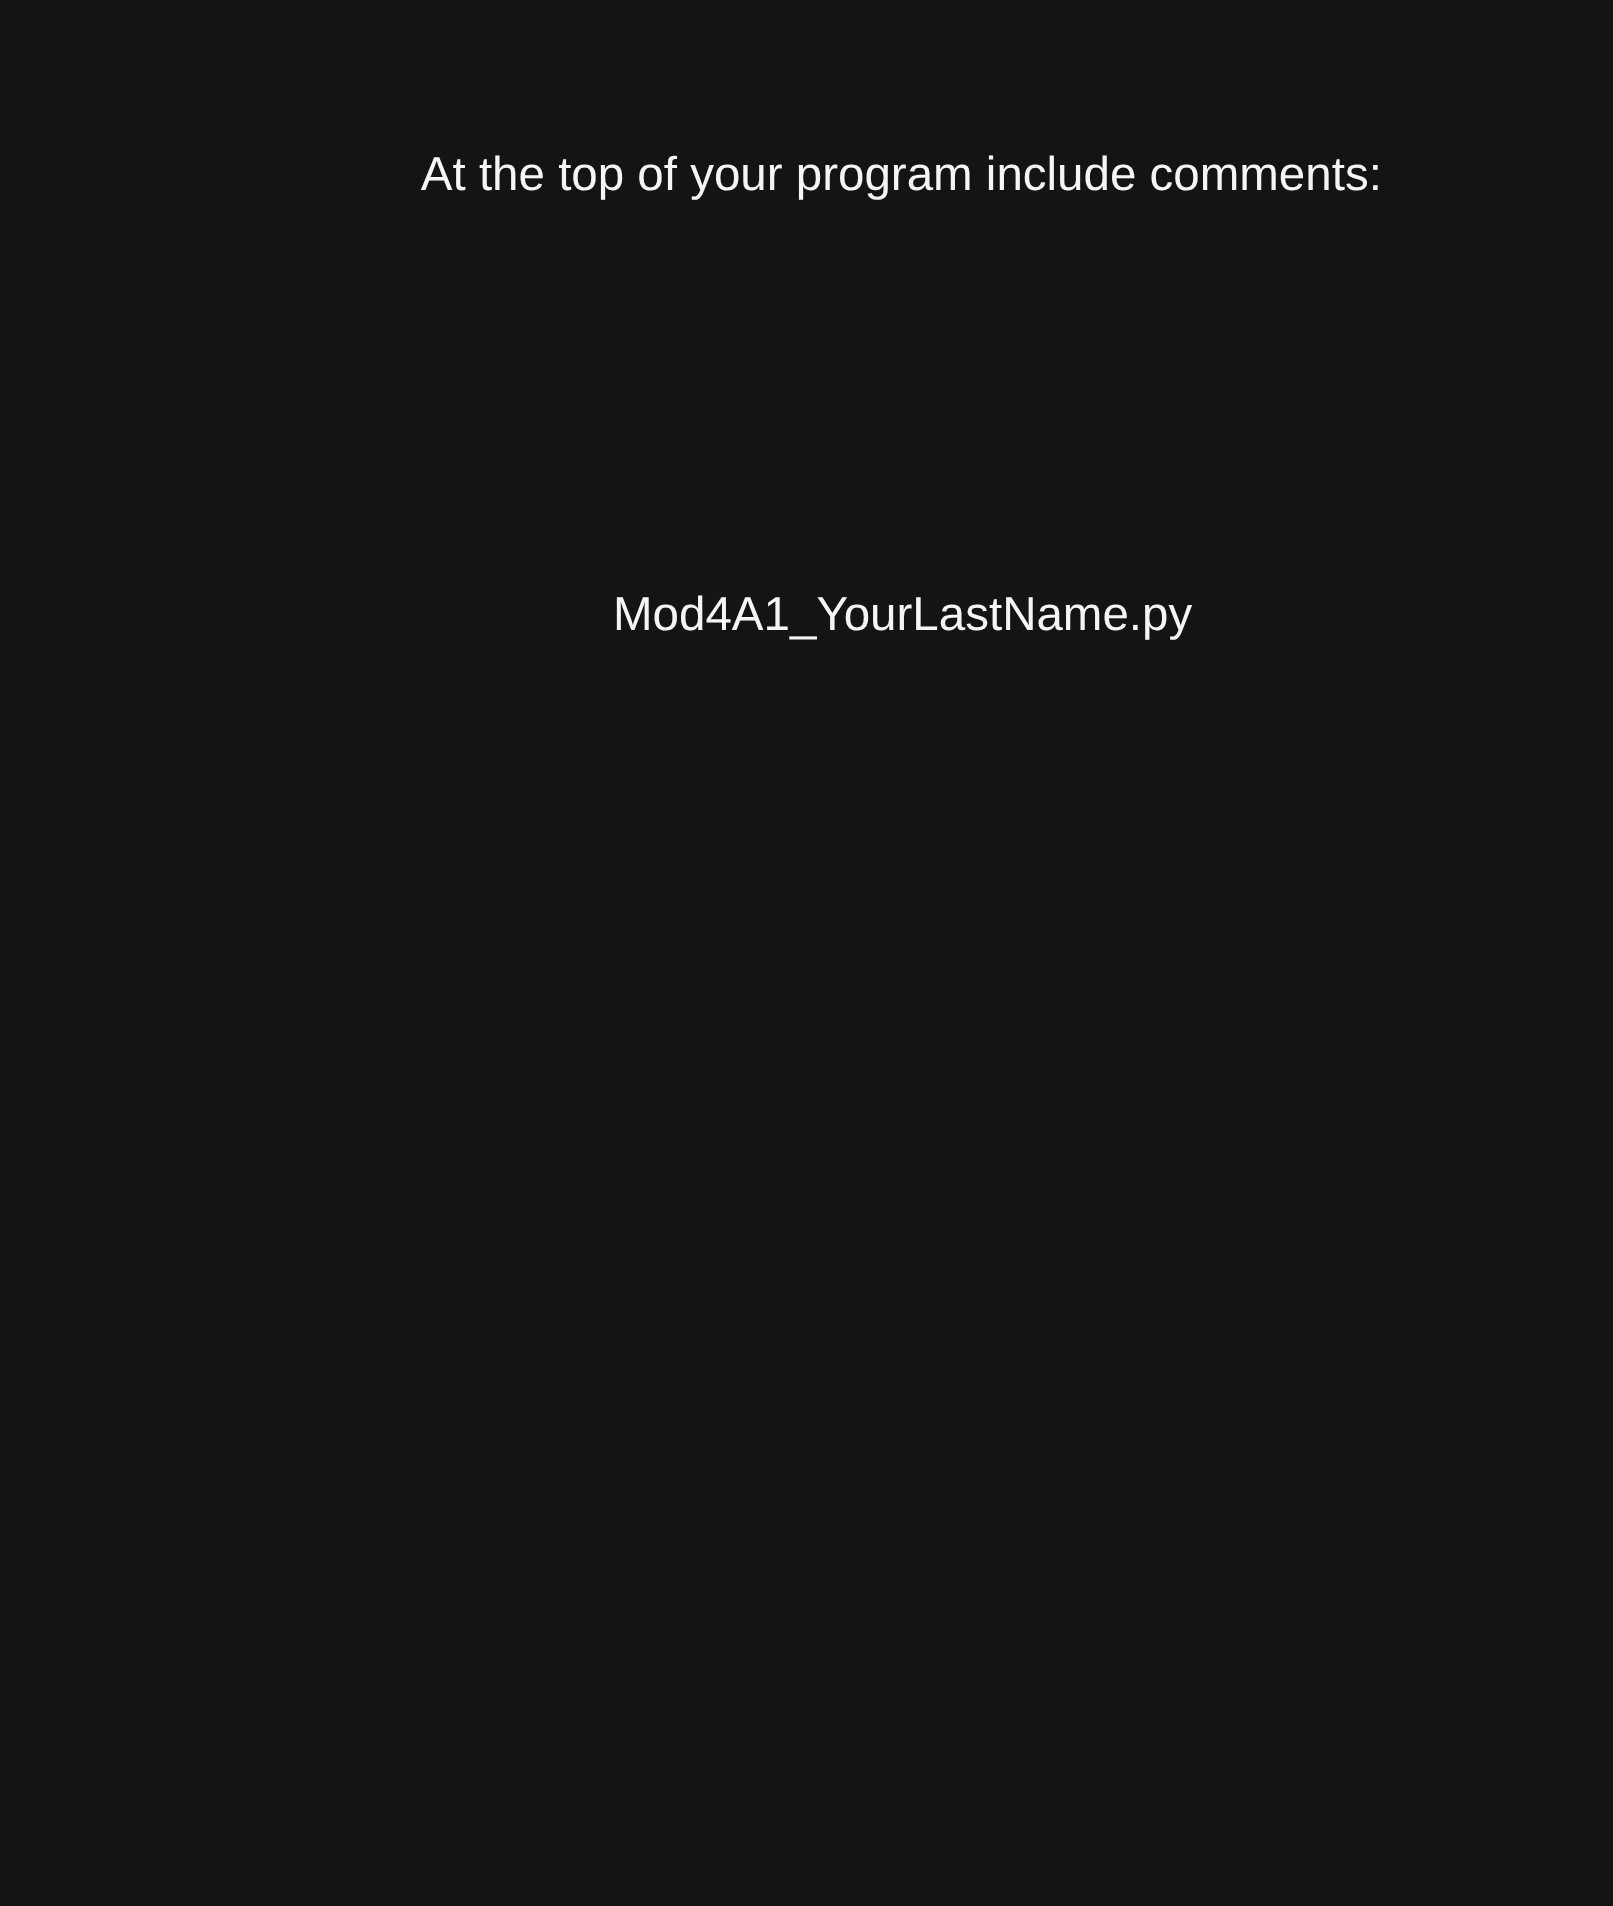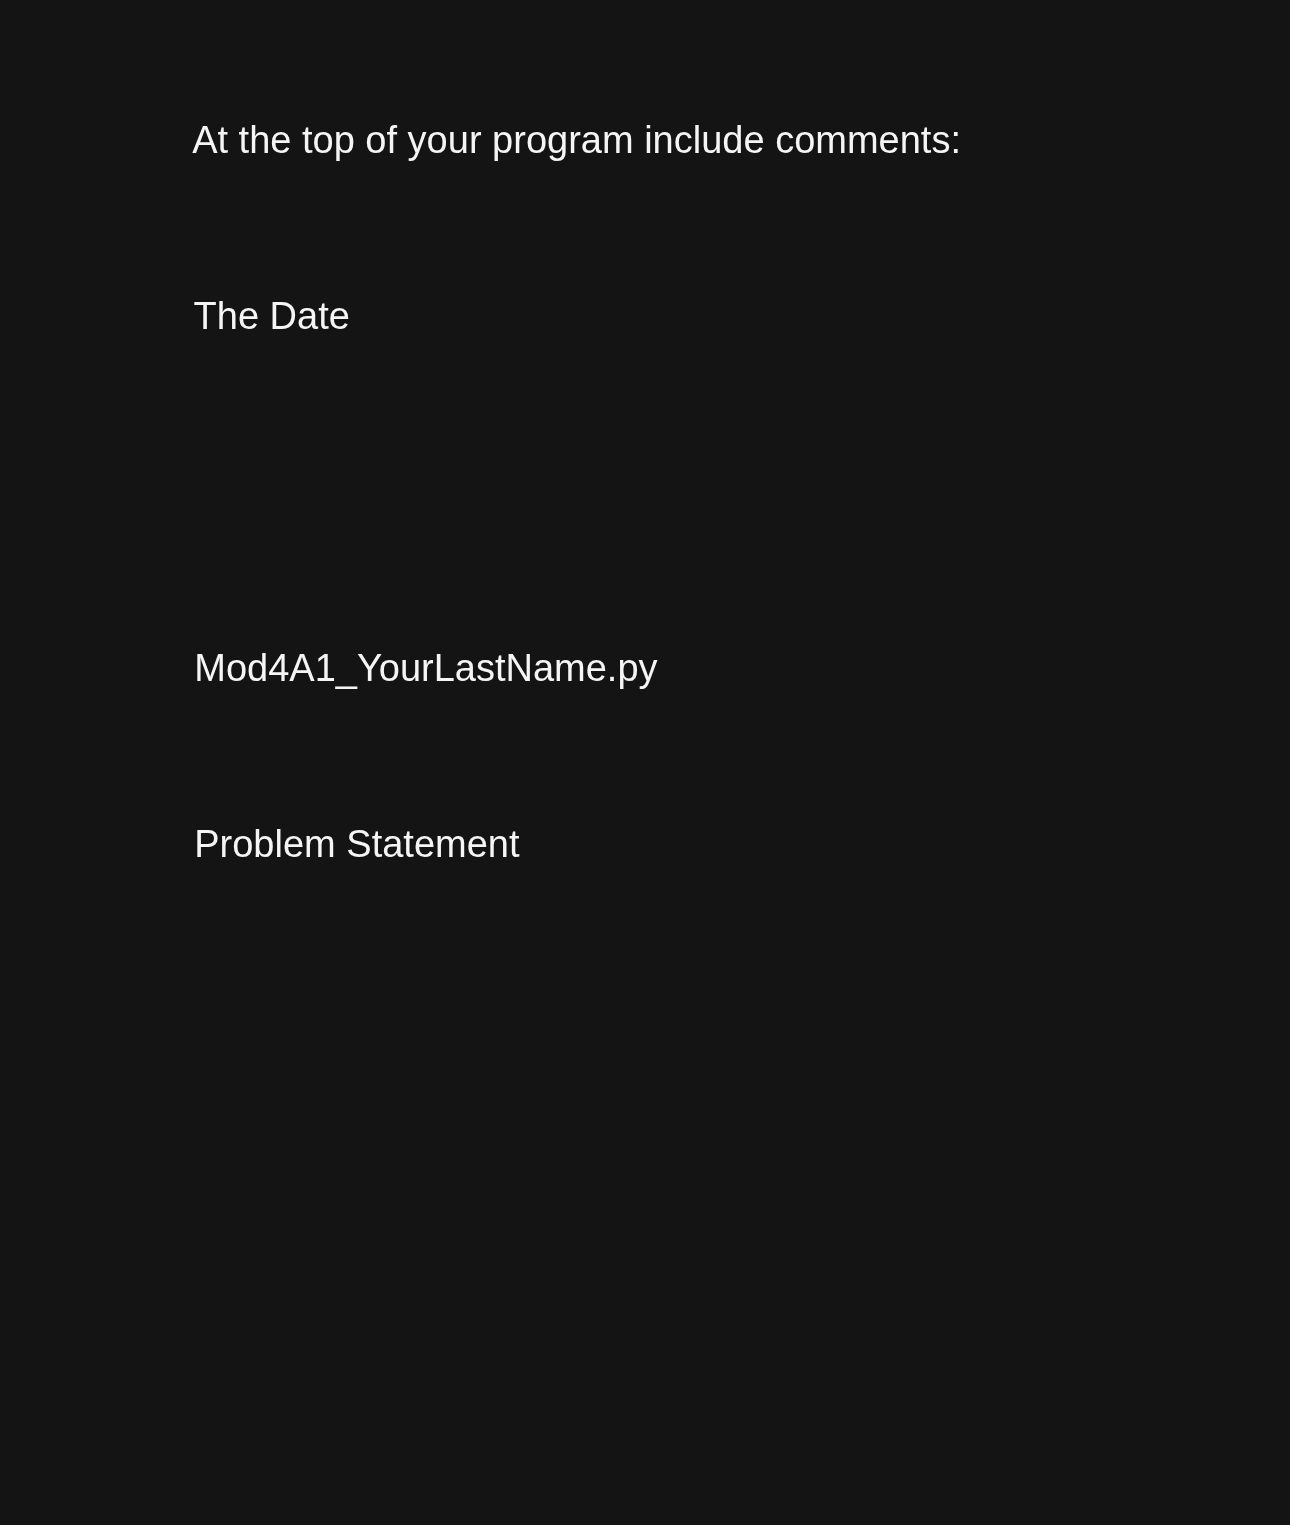--- a/index.html
+++ b/index.html
@@ -15,59 +15,52 @@
   .doc {
     box-sizing: border-box;
     width: 1290px;
     height: 1525px;
     padding: 30px 40px 0 152px;
     font-family: "Liberation Sans", sans-serif;
     font-size: 38px;
     line-height: 44px;
     font-weight: 400;
     color: #f5f5f5;
+    text-align: center;
     -webkit-font-smoothing: antialiased;
   }
   .line {
     min-height: 44px;
     white-space: pre;
   }
 </style>
 </head>
 <body style="background: rgb(20, 20, 20);">
 
 <div class="doc" style="color: rgb(245, 245, 245);">
   <div id="doc-body">
   <div class="line body">
     
     <span class="txt">At the top of your program include comments:</span>
   </div>
 
 
 
-  <div class="line body">
-    
-    <span class="txt">The Date</span>
-  </div>
 
   <div class="line blank">
     
     <span class="txt"></span>
   </div>
 
 
   <div class="line body">
     
     <span class="txt">Mod4A1_YourLastName.py</span>
   </div>
 
-  <div class="line body">
-    
-    <span class="txt">Problem Statement</span>
-  </div>
 
   <div class="line body">
     
     
   </div>
 
 </div>
 </div>
 
 </body></html>

